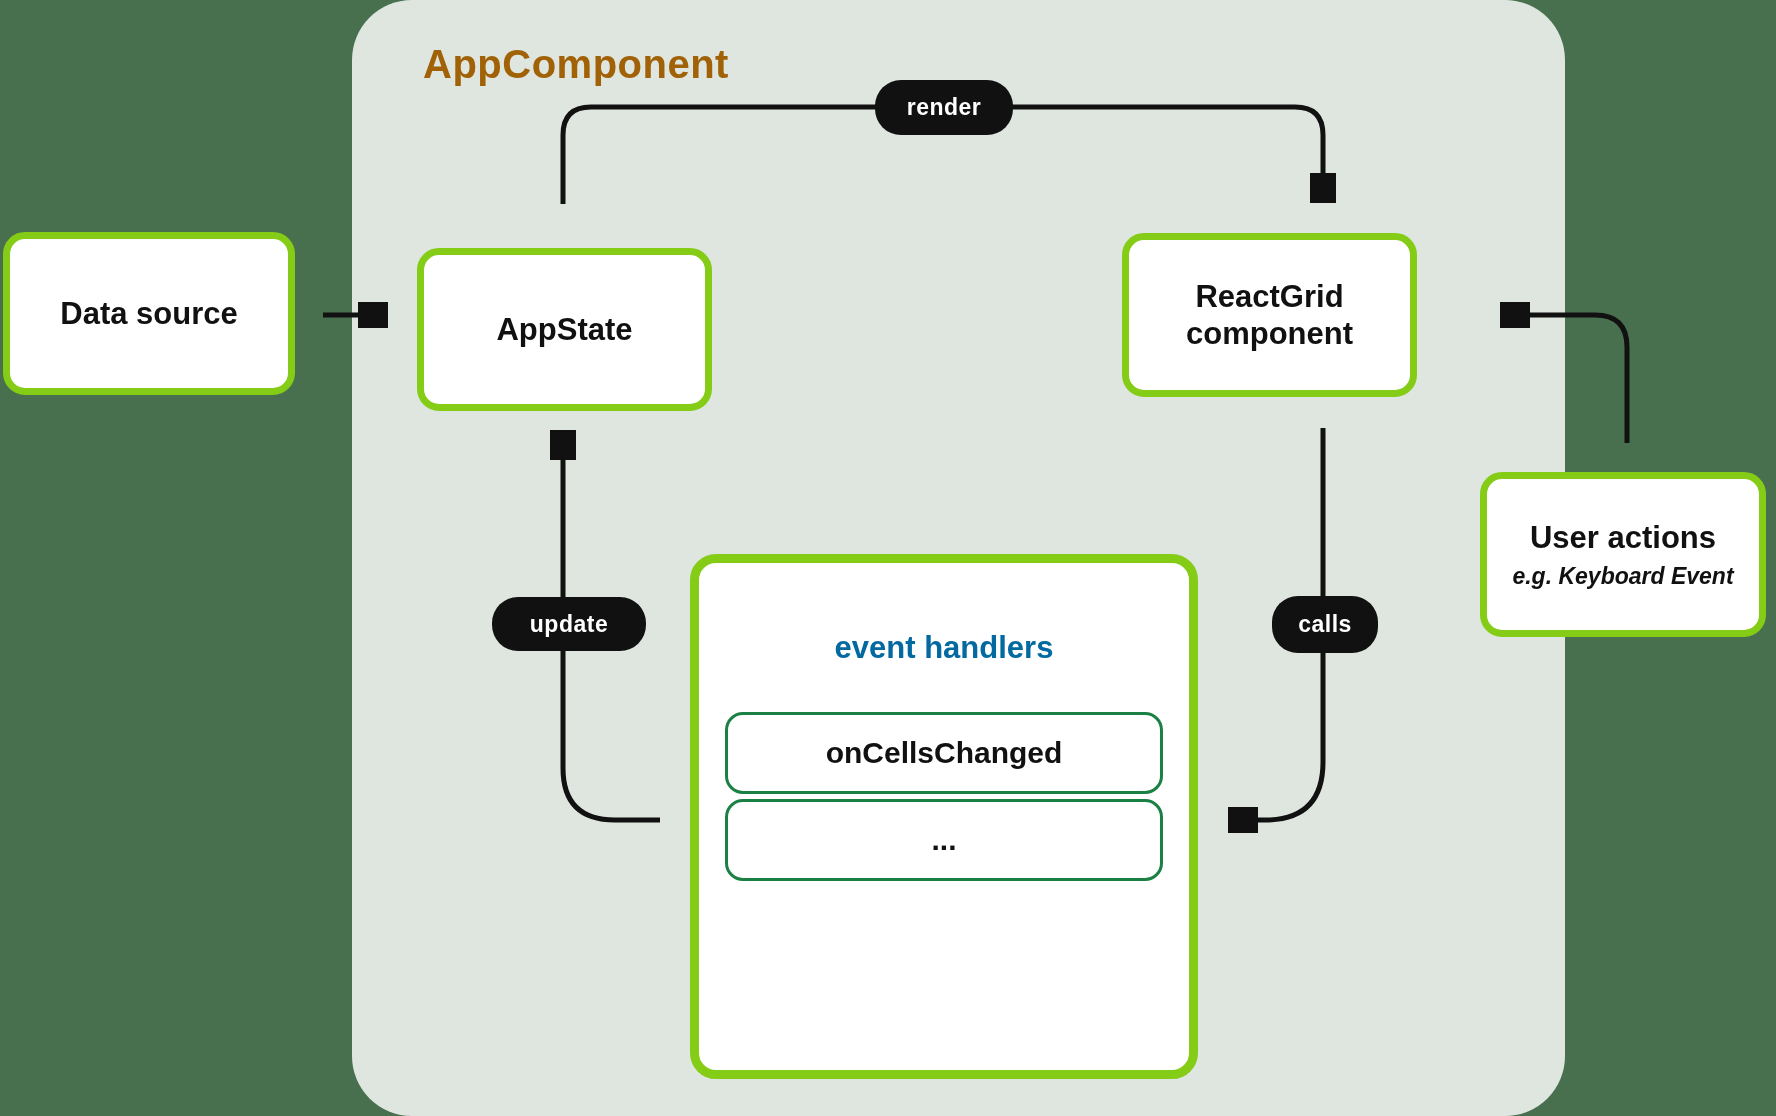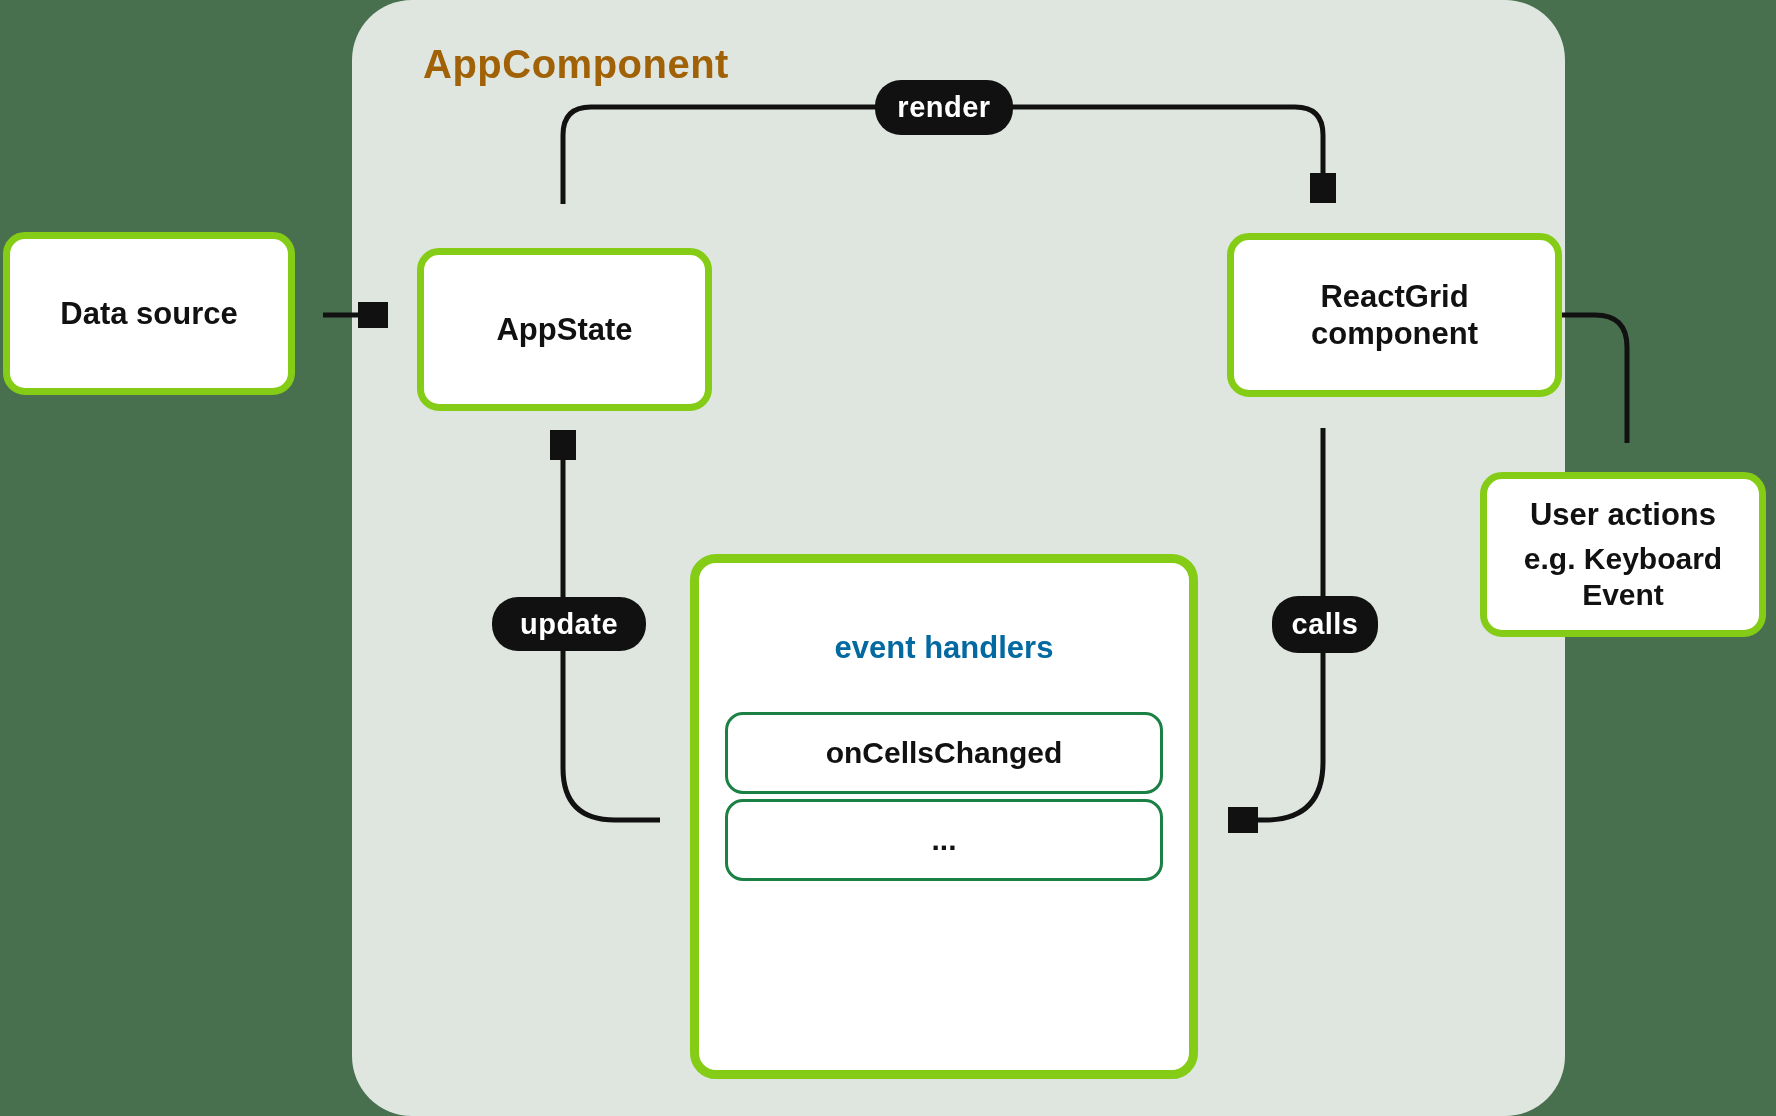--- a/index.html
+++ b/index.html
@@ -60,25 +60,26 @@
     align-items: center;
     justify-content: center;
     text-align: center;
     color: #111111;
     font-weight: 700;
     font-size: 31px;
     line-height: 1.2;
   }
   .box-data-source { left: 3px;    top: 232px; width: 292px; height: 163px; }
   .box-app-state   { left: 417px;  top: 248px; width: 295px; height: 163px; }
-  .box-react-grid  { left: 1227px; top: 233px; width: 335px; height: 164px; padding: 0 30px; }
+  .box-react-grid  { left: 1122px; top: 233px; width: 295px; height: 164px; padding: 0 30px; }
   .box-user-actions{ left: 1480px; top: 472px; width: 286px; height: 165px; gap: 7px; }
   .box-user-actions .subtitle {
-    font-size: 30px;
+    font-size: 23px;
     font-weight: 600;
+    font-style: italic;
   }
   
   .event-handlers {
     left: 690px;
     top: 554px;
     width: 508px;
     height: 525px;
     border-width: 9px;
     border-radius: 26px;
     justify-content: flex-start;
@@ -114,21 +115,21 @@
   
   .pill {
     position: absolute;
     box-sizing: border-box;
     background: #111111;
     color: #ffffff;
     border-radius: 26px;
     display: flex;
     align-items: center;
     justify-content: center;
-    font-size: 29px;
+    font-size: 23px;
     font-weight: 700;
     letter-spacing: 0.5px;
   }
   .pill-render { left: 875px;  top: 80px;  width: 138px; height: 55px; }
   .pill-update { left: 492px;  top: 597px; width: 154px; height: 54px; }
   .pill-calls  { left: 1272px; top: 596px; width: 106px; height: 57px; text-align: right; }
 </style>
 </head>
 <body>
 

